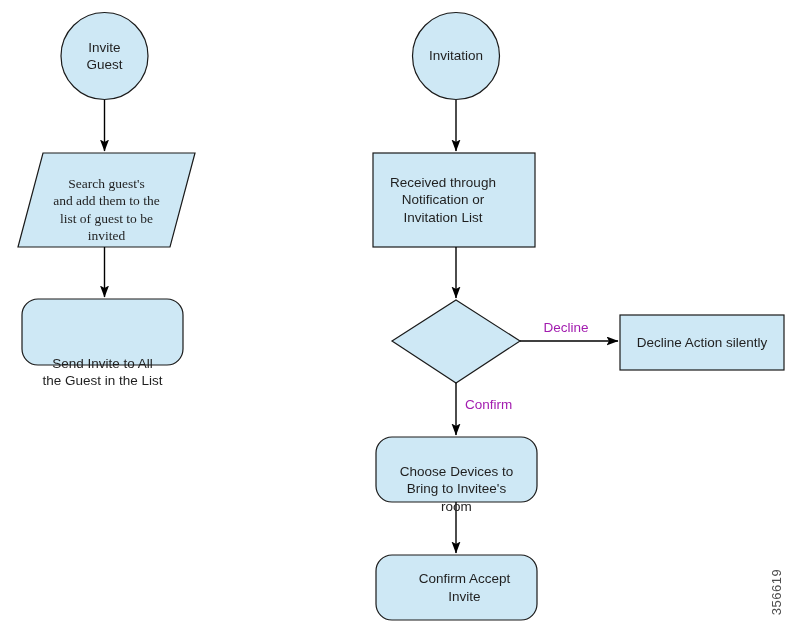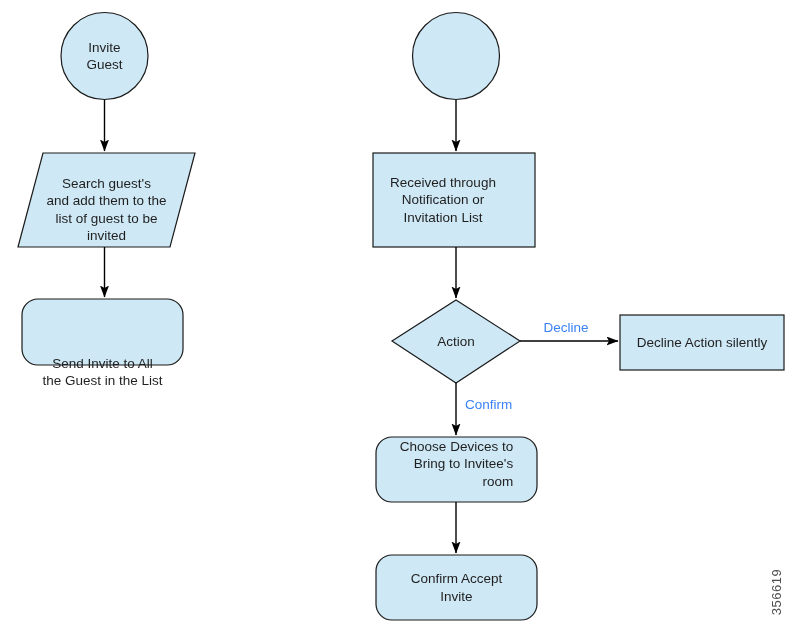--- a/index.html
+++ b/index.html
@@ -40,21 +40,21 @@
     text-align: center;
     white-space: pre-line;
     font-size: 13.5px;
     line-height: 17.5px;
     color: #1f1f1f;
   }
   .edge-label {
     position: absolute;
     font-size: 13.5px;
     line-height: 16px;
-    color: #3b82f6;
+    color: #a21caf;
     white-space: nowrap;
   }
   .figure-number {
     position: absolute;
     left: 747px;
     top: 584px;
     width: 60px;
     height: 16px;
     text-align: center;
     font-size: 13px;
@@ -92,35 +92,35 @@
     <line class="flow-line" x1="104.5" y1="247" x2="104.5" y2="297" marker-end="url(#arrowhead)"></line>
     <line class="flow-line" x1="456" y1="100" x2="456" y2="151" marker-end="url(#arrowhead)"></line>
     <line class="flow-line" x1="456" y1="247" x2="456" y2="298" marker-end="url(#arrowhead)"></line>
     <line class="flow-line" x1="520" y1="341" x2="618" y2="341" marker-end="url(#arrowhead)"></line>
     <line class="flow-line" x1="456" y1="383" x2="456" y2="435" marker-end="url(#arrowhead)"></line>
     <line class="flow-line" x1="456" y1="502" x2="456" y2="553" marker-end="url(#arrowhead)"></line>
   </svg>
 
   <div class="label" style="left:61px; top:13px; width:87px; height:86px;">Invite
 Guest</div>
-  <div class="label" style="left:30px; top:153px; width:153px; height:113px;">Search guest's
+  <div class="label" style="left:30px; top:153px; width:153px; height:113px;font-family:Liberation Serif, serif;">Search guest's
 and add them to the
 list of guest to be
 invited</div>
   <div class="label" style="left:22px; top:299px; width:161px; height:66px;margin-top:40px;">Send Invite to All
 the Guest in the List</div>
 
+  <div class="label" style="left:412px; top:13px; width:88px; height:86px;">Invitation</div>
   <div class="label" style="left:373px; top:153px; width:140px; height:94px;">Received through
 Notification or
 Invitation List</div>
-  <div class="label" style="left:392px; top:300px; width:128px; height:83px;">Action</div>
   <div class="edge-label" style="left:536px; top:320px; width:60px; text-align:center;">Decline</div>
   <div class="label" style="left:620px; top:315px; width:164px; height:55px;">Decline Action silently</div>
   <div class="edge-label" style="left:465px; top:397px;">Confirm</div>
-  <div class="label" style="left:376px; top:437px; width:161px; height:54px;text-align:right;">Choose Devices to
+  <div class="label" style="left:376px; top:462px; width:161px; height:54px;">Choose Devices to
 Bring to Invitee's
 room</div>
-  <div class="label" style="left:376px; top:555px; width:161px; height:65px;">Confirm Accept
+  <div class="label" style="left:376px; top:555px; width:161px; height:65px;padding-left:8px;">Confirm Accept
 Invite</div>
 
   <div class="figure-number">356619</div>
 
 </div>
 
 </body></html>

